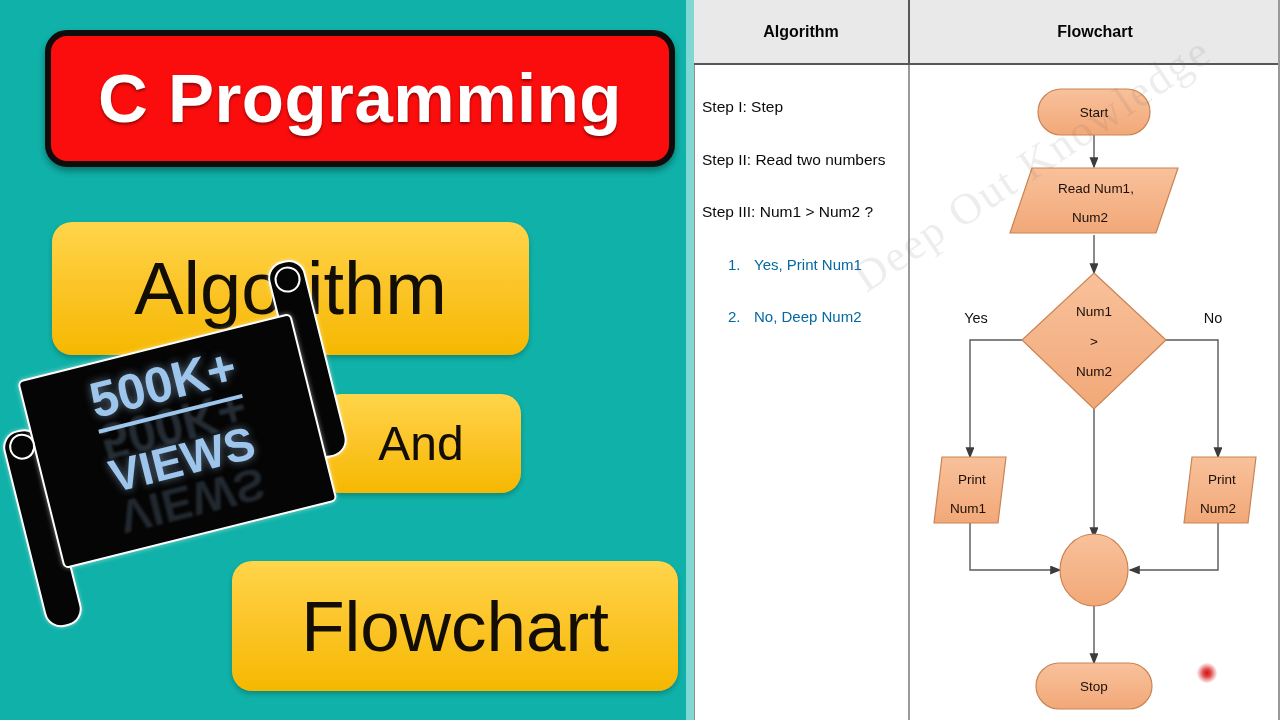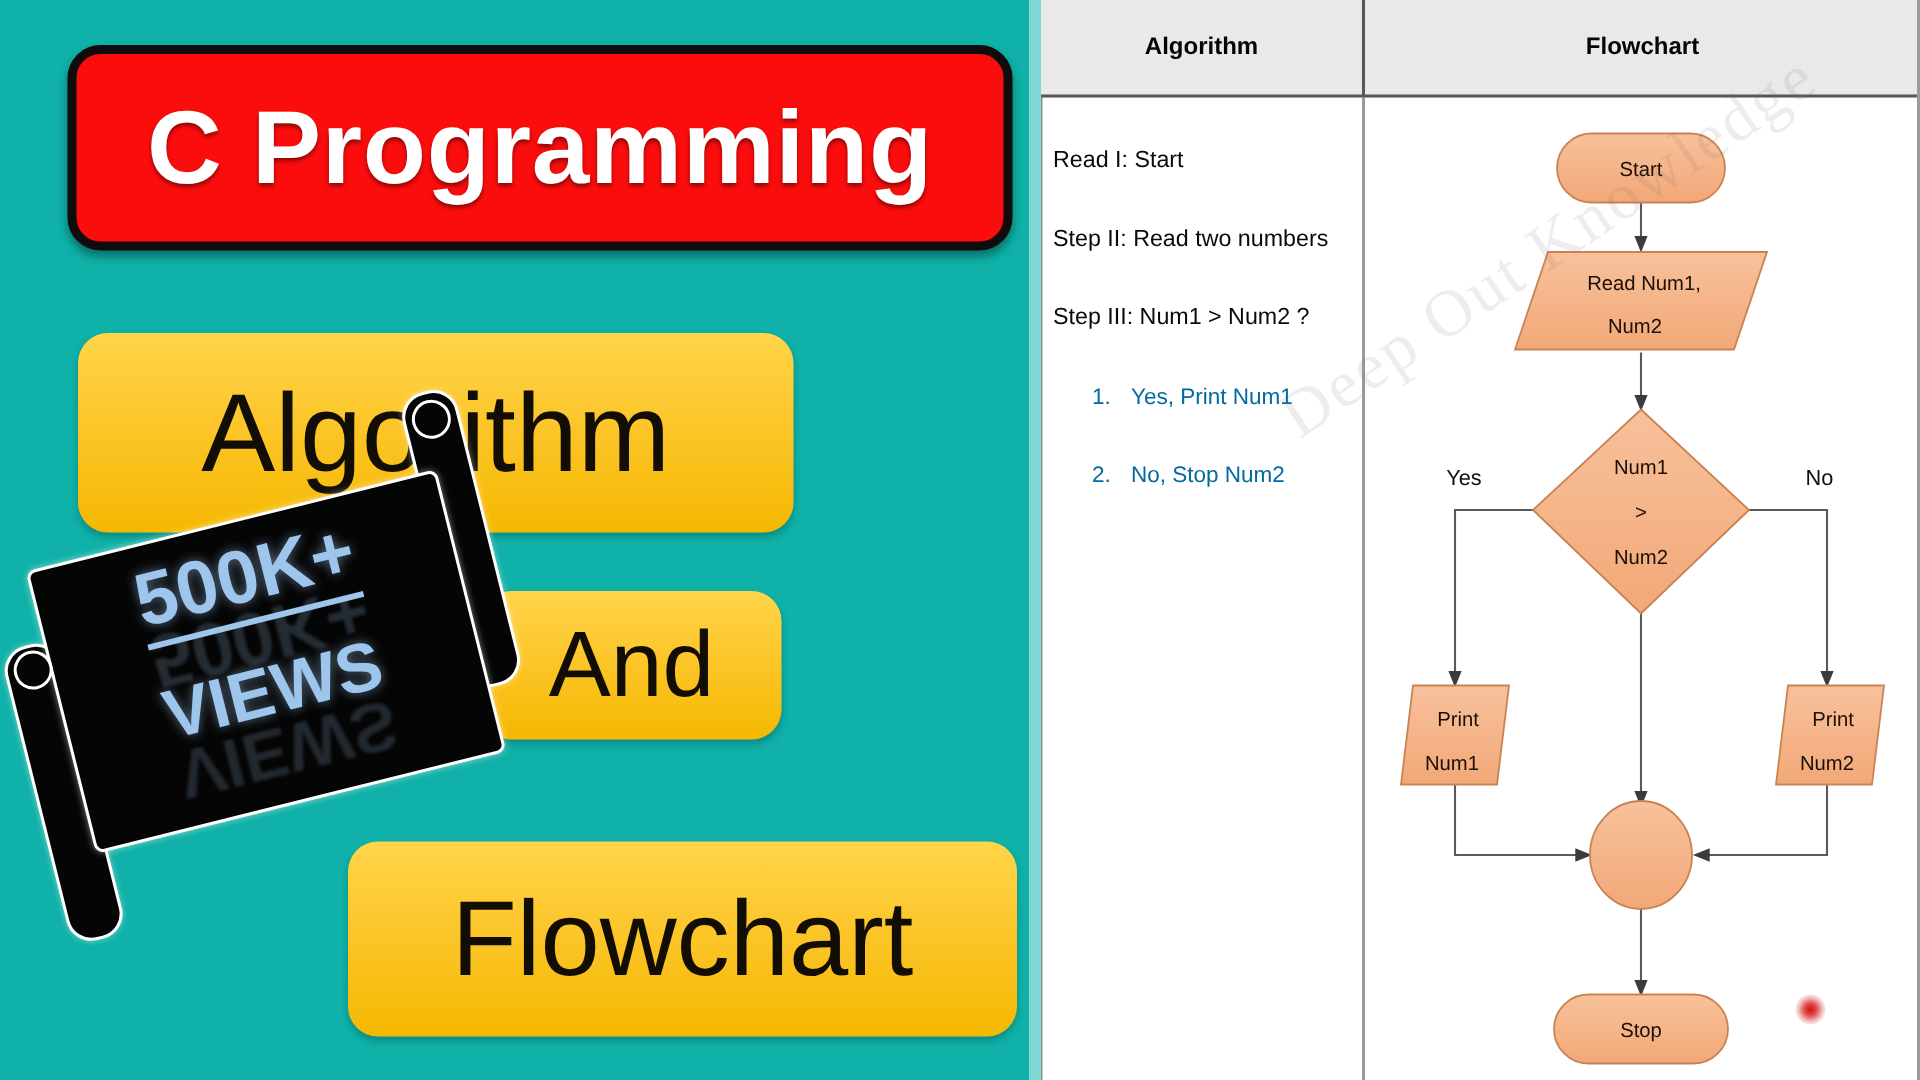--- a/index.html
+++ b/index.html
@@ -53,21 +53,21 @@
   .chip-yellow .chip-text{
     color:#120d05;
     font-weight:400;
     white-space:nowrap;
   }
 
   #chip-algorithm{left:52px;top:222px;width:477px;height:133px;justify-content:center;}
   #chip-algorithm .chip-text{font-size:74px;}
 
   #chip-and{left:321px;top:394px;width:200px;height:99px;justify-content:center;}
-  #chip-and .chip-text{font-size:62px;}
+  #chip-and .chip-text{font-size:48px;}
 
   #chip-flowchart{left:232px;top:561px;width:446px;height:130px;justify-content:center;}
   #chip-flowchart .chip-text{font-size:71px;}
 
   
   #views-badge{
     position:absolute;
     left:8px;top:345px;
     width:330px;height:190px;
     transform:rotate(-14deg);
@@ -255,28 +255,28 @@
     <div id="header-row">
       <div class="header-cell" id="header-algorithm">Algorithm</div>
       <div class="header-cell" id="header-flowchart">Flowchart</div>
       <div id="header-divider"></div>
     </div>
 
     <div id="col-divider"></div>
     <div id="right-border"></div>
 
     <div id="algorithm-body">
-      <div class="algo-step">Read I: Start</div>
+      <div class="algo-step">Step I: Step</div>
       <div class="algo-step">Step II: Read two numbers</div>
       <div class="algo-step">Step III: Num1 &gt; Num2 ?</div>
       <div class="algo-sub">
         <span class="num">1.</span><span>Yes, Print Num1</span>
       </div>
       <div class="algo-sub">
-        <span class="num">2.</span><span>No, Stop Num2</span>
+        <span class="num">2.</span><span>No, Deep Num2</span>
       </div>
     </div>
 
     <div id="flowchart-body">
       <svg id="flow-svg" viewBox="0 0 370 655">
         <defs>
           <marker id="arrow" markerWidth="9" markerHeight="9" refX="7" refY="3.2" orient="auto" markerUnits="strokeWidth">
             <path d="M0,0 L8,3.2 L0,6.4 z" fill="#3c3c3c"></path>
           </marker>
           <linearGradient id="shapeGrad" x1="0" y1="0" x2="0" y2="1">

